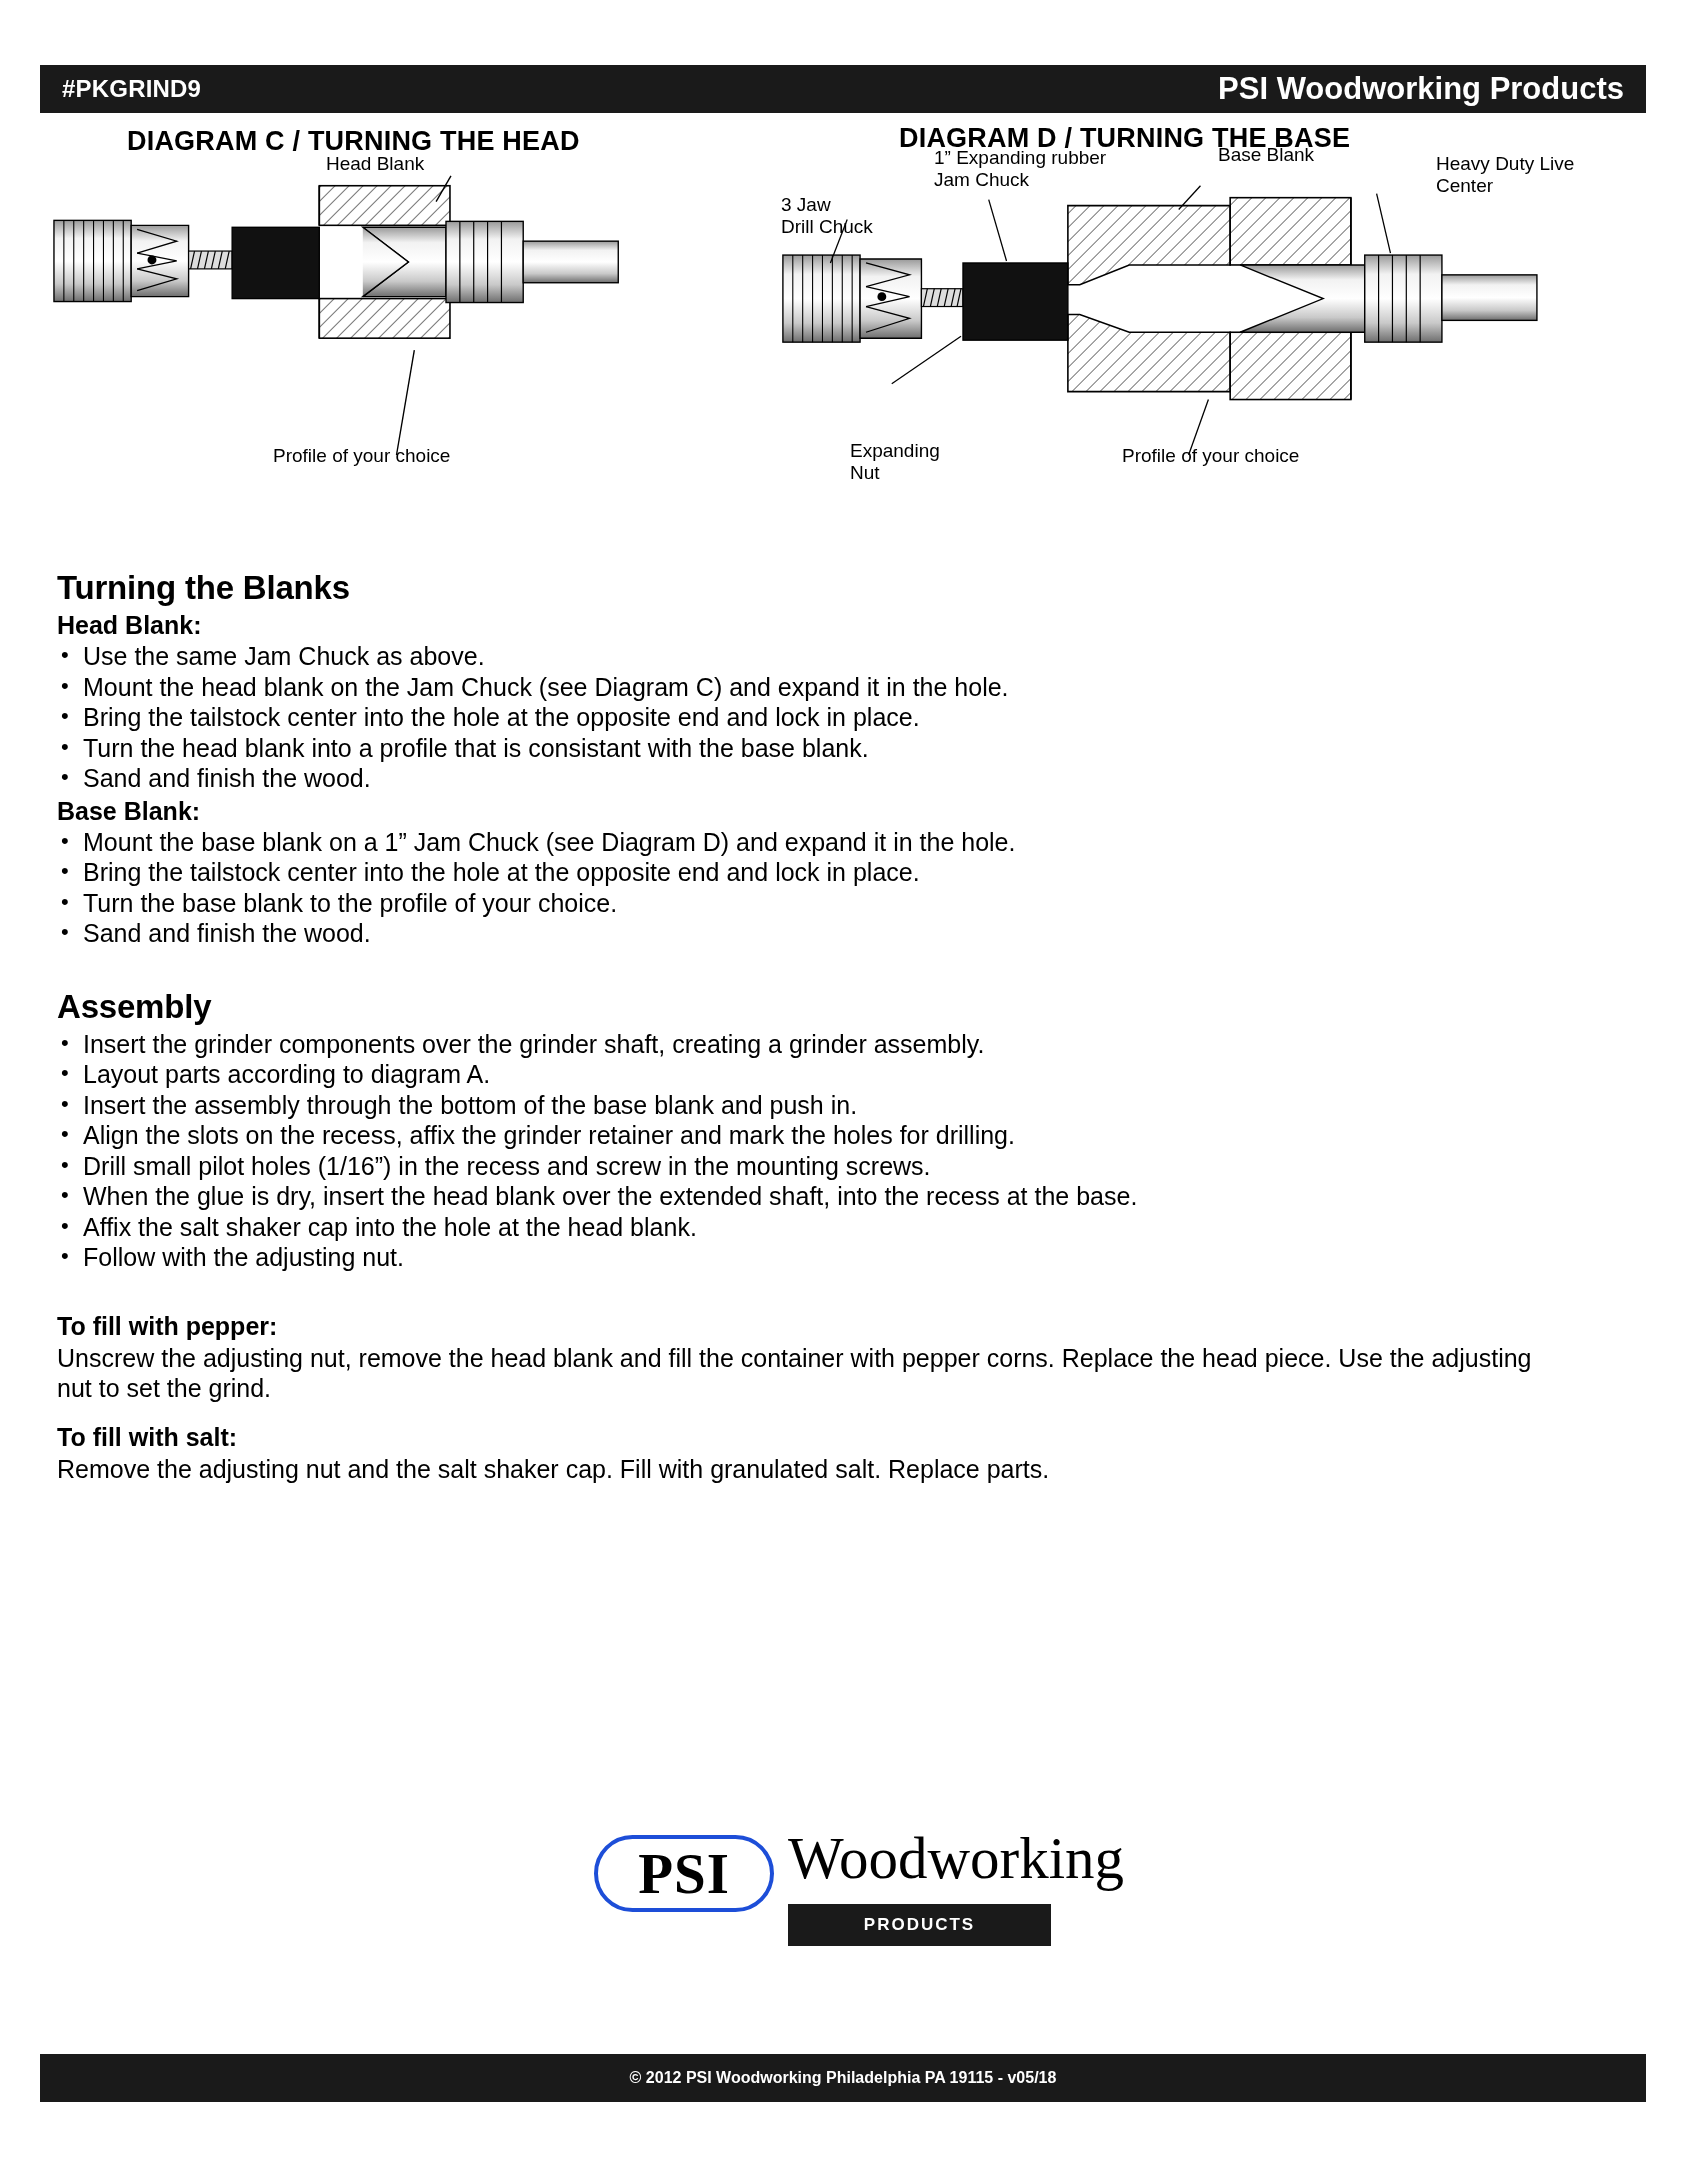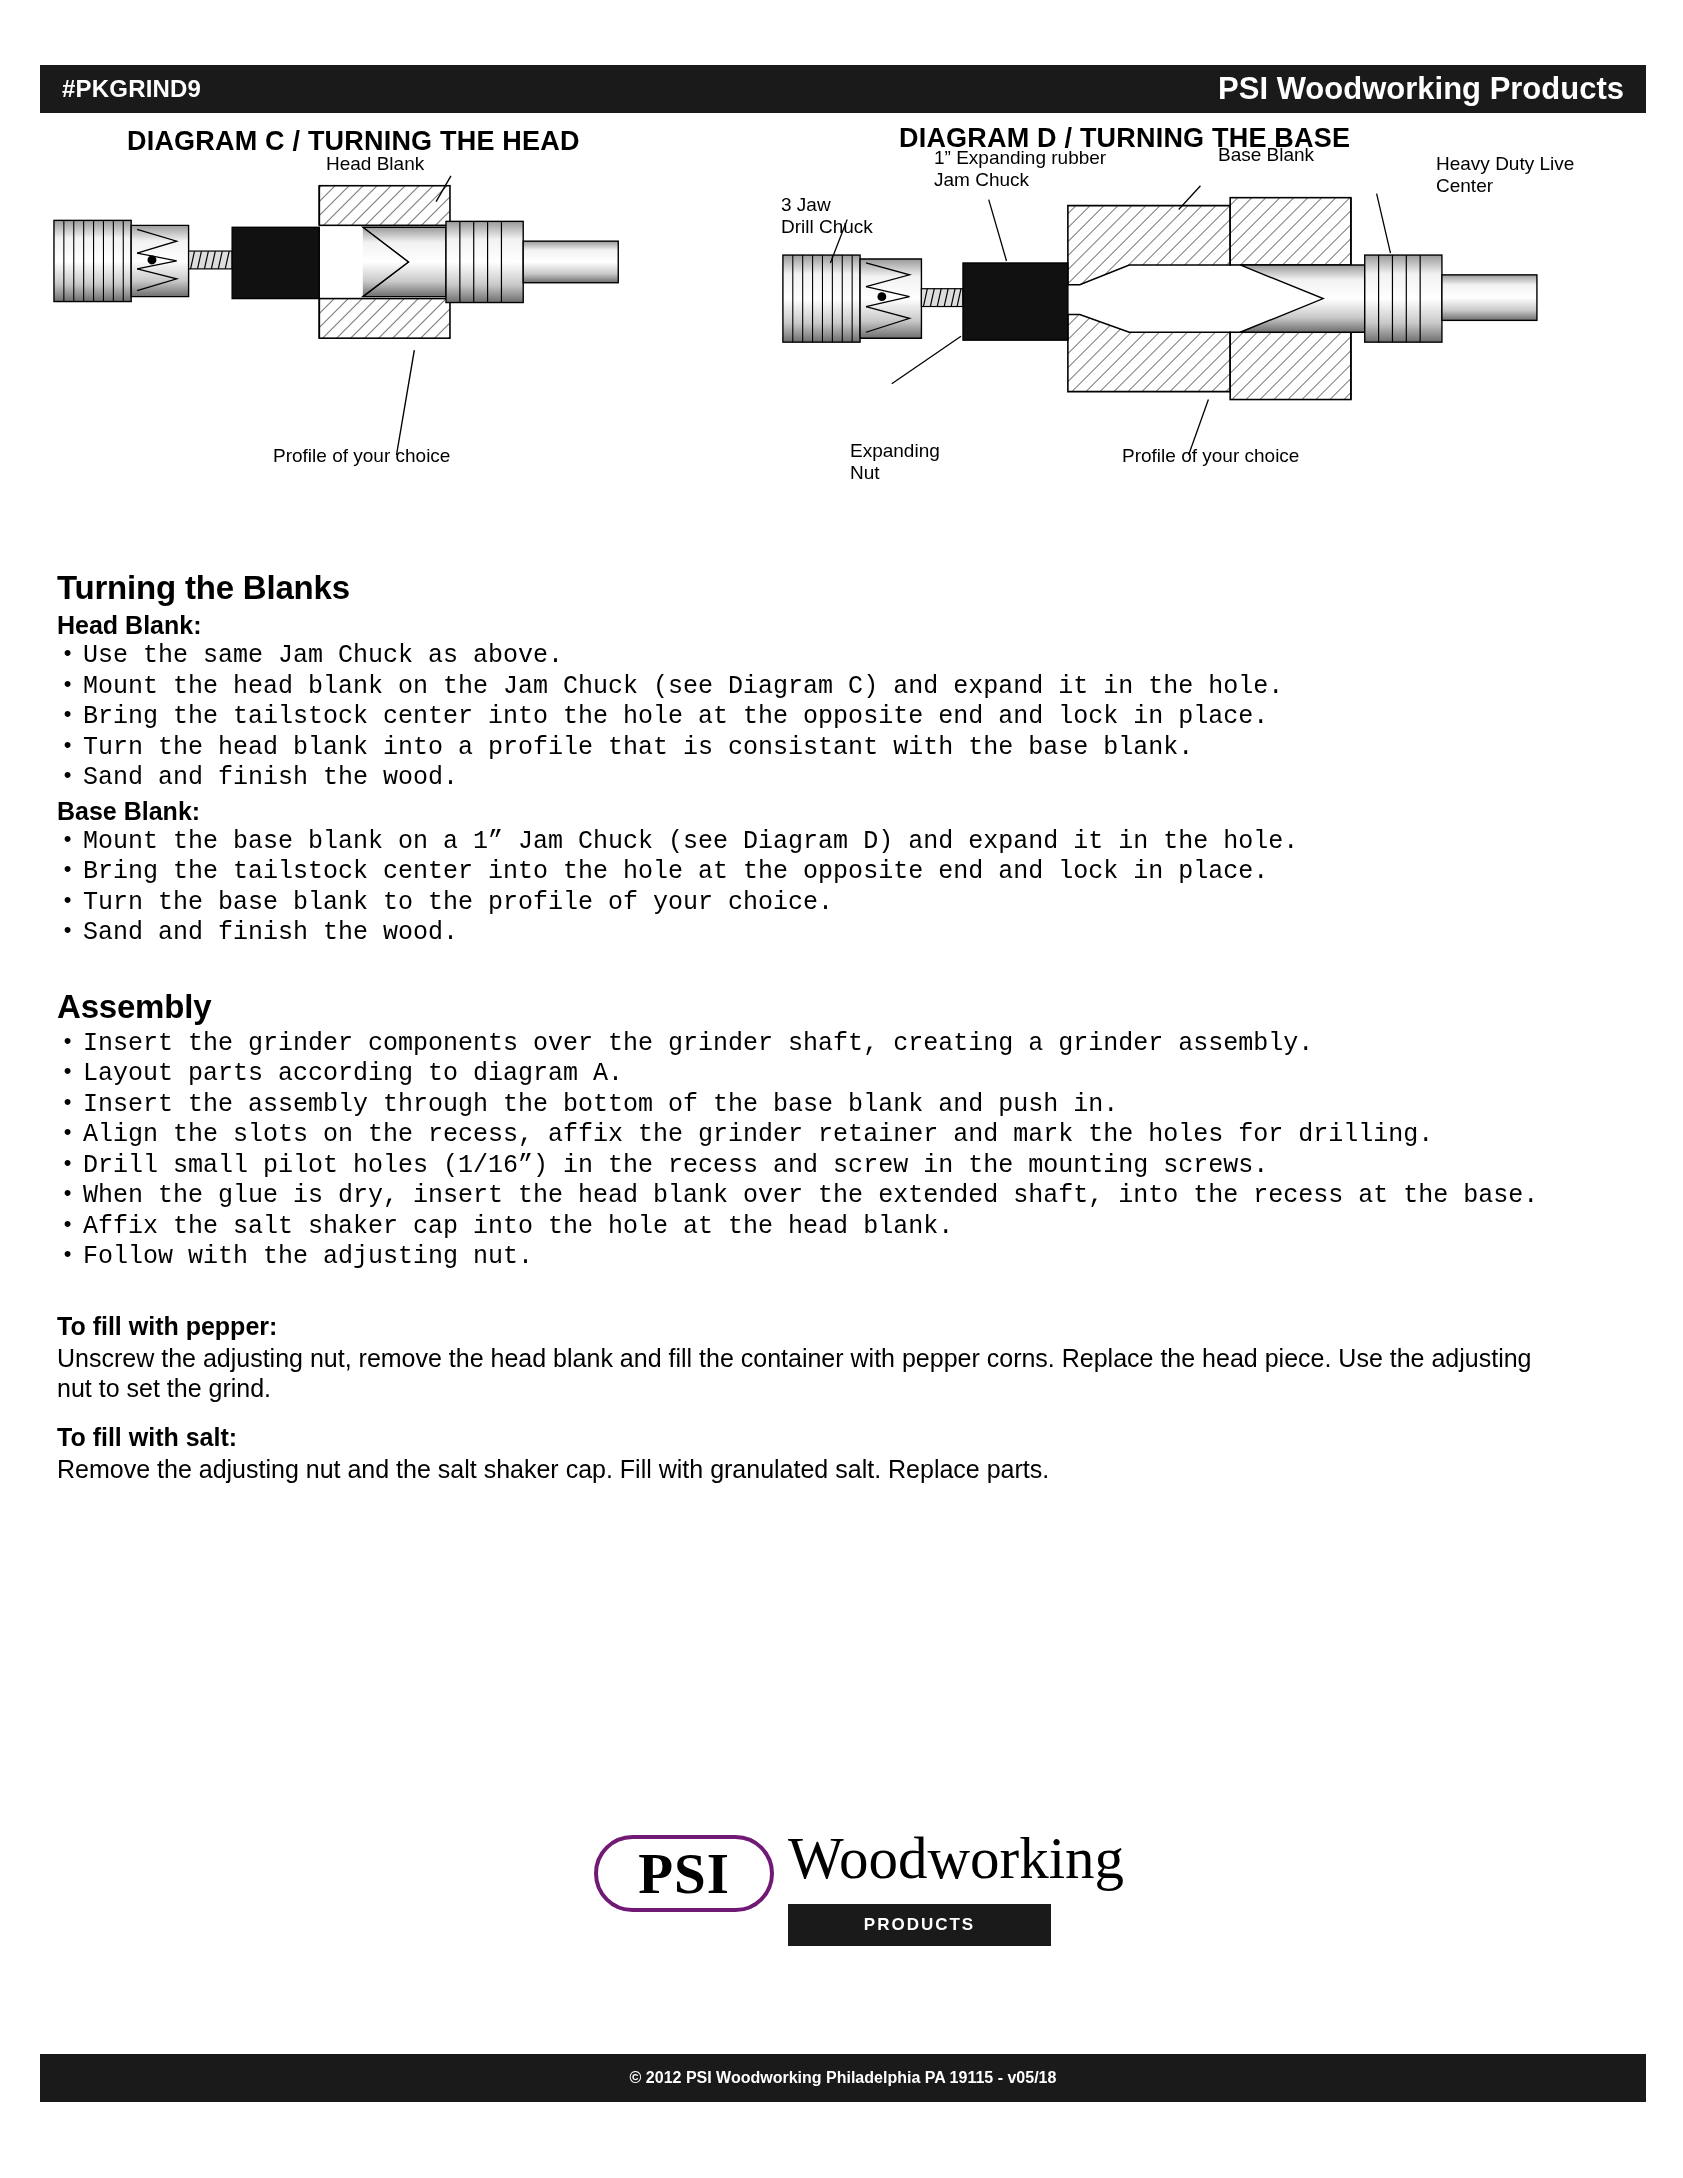--- a/index.html
+++ b/index.html
@@ -89,21 +89,20 @@
   }
   h3.sub {
     font-size: 25px;
     font-weight: bold;
     margin: 4px 0 2px 0;
   }
   ul.bullets {
     list-style: none;
     margin: 0 0 2px 0;
     padding: 0;
-    font-family: Liberation Mono, monospace;
   }
   ul.bullets li {
     font-size: 25px;
     line-height: 1.14;
     padding-left: 26px;
     position: relative;
     margin-bottom: 2px;
   }
   ul.bullets li:before {
     content: "\2022";
@@ -132,21 +131,21 @@
     left: 594px;
     top: 1827px;
     width: 475px;
     height: 119px;
   }
   .logo-badge {
     position: absolute;
     left: 0; top: 8px;
     width: 180px;
     height: 77px;
-    border: 4px solid #701a75;
+    border: 4px solid #1d4ed8;
     border-radius: 40px;
     display: flex;
     align-items: center;
     justify-content: center;
     box-sizing: border-box;
   }
   .logo-psi {
     font-family: "Liberation Serif", serif;
     font-weight: bold;
     font-size: 57px;

